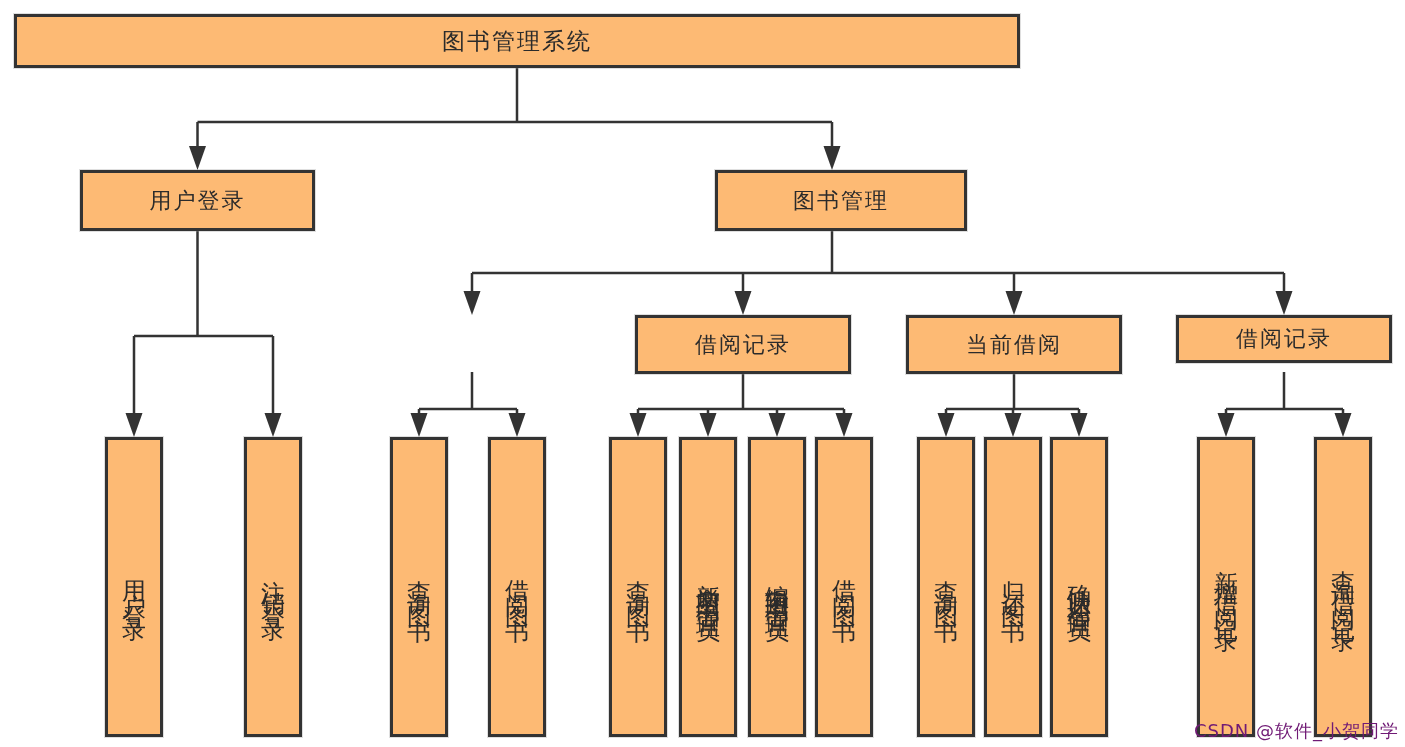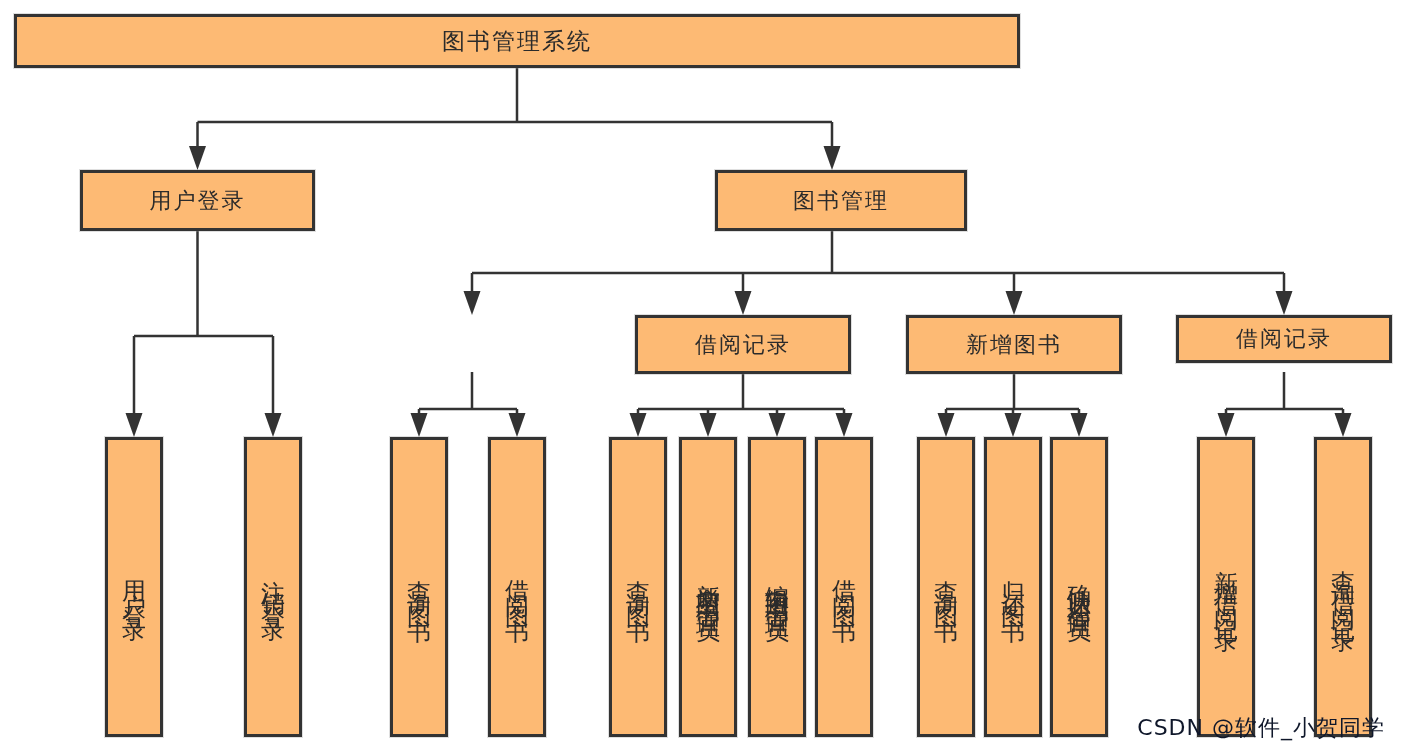--- a/index.html
+++ b/index.html
@@ -15,22 +15,22 @@
     display:flex;align-items:center;justify-content:center;z-index:2;
     box-shadow:0 0 0 1px rgba(150,150,150,.30);
   }
   .hlabel{font-size:22px;letter-spacing:2px;white-space:nowrap;}
   .title-label{font-size:23px;}
   .vlabel{writing-mode:vertical-lr;text-orientation:mixed;line-height:1;font-size:24px;}
   .v4{letter-spacing:13px;}
   .v6{letter-spacing:12px;}
   .v9{letter-spacing:5px;}
   .watermark{
-    position:absolute;right:20px;bottom:4px;z-index:3;font-size:22px;letter-spacing:1px;
-    color:#0f172a;white-space:nowrap;
+    position:absolute;right:6px;bottom:4px;z-index:3;font-size:18px;letter-spacing:1px;
+    color:#701a75;white-space:nowrap;
   }
 </style>
 </head>
 <body>
 
 <div class="stage">
 
   <svg class="wires" width="1405" height="747" viewBox="0 0 1405 747">
     <g>
       <path d="M517 66 V122 M197.5 122 H832 M197.5 122 V150 M832 122 V150"></path>
@@ -82,21 +82,21 @@
     <span class="hlabel">用户登录</span>
   </div>
   <div class="node" style="left:715px;top:170px;width:252px;height:61px">
     <span class="hlabel">图书管理</span>
   </div>
 
   <div class="node" style="left:635px;top:315px;width:216px;height:59px">
     <span class="hlabel">借阅记录</span>
   </div>
   <div class="node" style="left:906px;top:315px;width:216px;height:59px">
-    <span class="hlabel">新增图书</span>
+    <span class="hlabel">当前借阅</span>
   </div>
   <div class="node" style="left:1176px;top:315px;width:216px;height:48px">
     <span class="hlabel">借阅记录</span>
   </div>
 
   <div class="node" style="left:105px;top:437px;width:58px;height:300px">
     <span class="vlabel v4">用户登录</span>
   </div>
   <div class="node" style="left:244px;top:437px;width:58px;height:300px">
     <span class="vlabel v4">注销登录</span>

